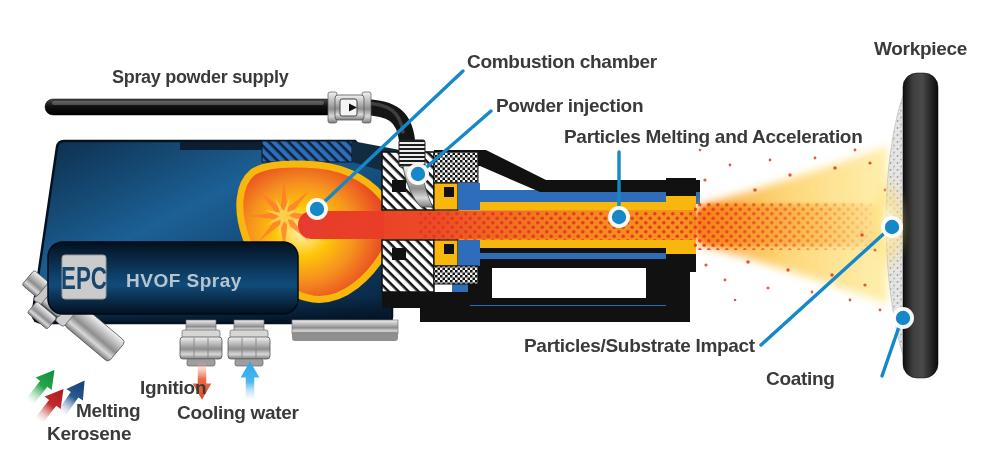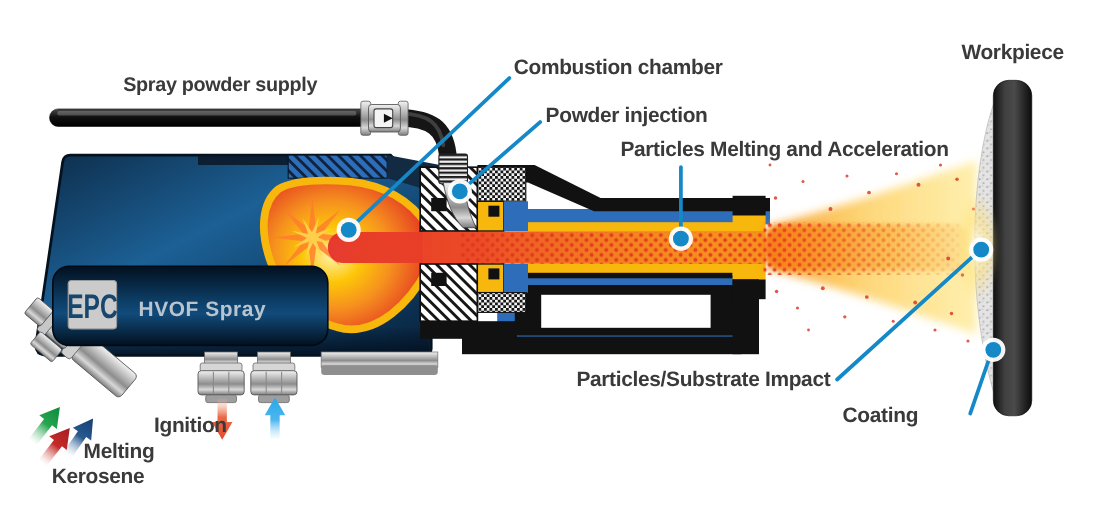--- a/index.html
+++ b/index.html
@@ -336,14 +336,15 @@
 <div class="lbl big" style="left:112px;top:68px;">Spray powder supply</div>
 <div class="lbl" style="left:467px;top:52px;">Combustion chamber</div>
 <div class="lbl" style="left:496px;top:96px;">Powder injection</div>
 <div class="lbl" style="left:564px;top:127px;">Particles Melting and Acceleration</div>
 <div class="lbl" style="left:874px;top:39px;">Workpiece</div>
 <div class="lbl" style="left:524px;top:336px;">Particles/Substrate Impact</div>
 <div class="lbl" style="left:766px;top:369px;">Coating</div>
 <div class="lbl" style="left:94px;top:378px;margin-left:46px;">Ignition</div>
 <div class="lbl" style="left:76px;top:401px;">Melting</div>
 <div class="lbl" style="left:47px;top:424px;text-align:center;">Kerosene</div>
+<div class="lbl" style="left:177px;top:403px;">Cooling water</div>
 
 </div>
 
 </body></html>

